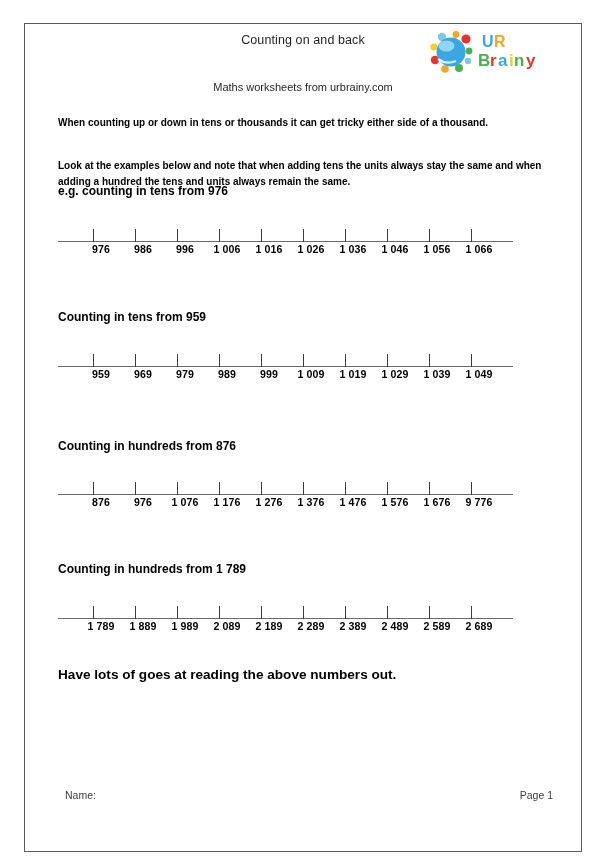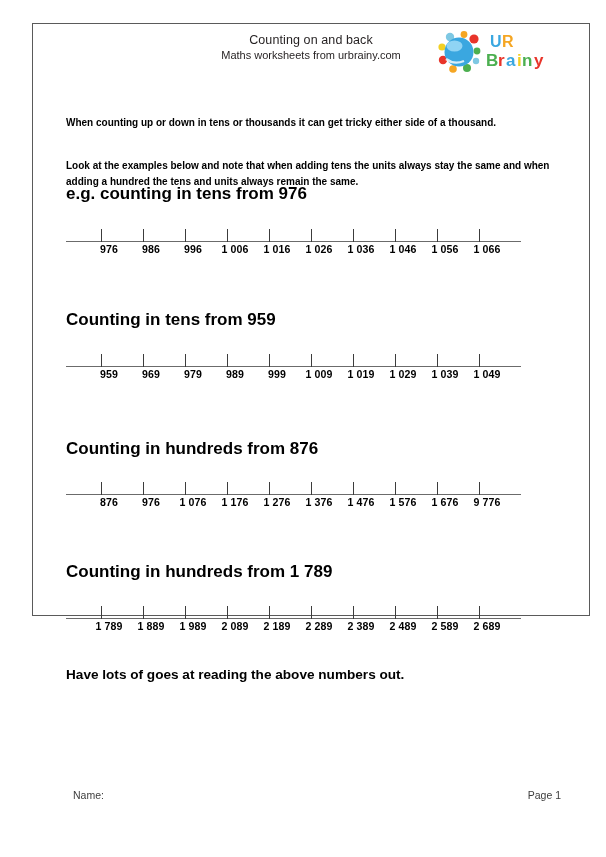--- a/index.html
+++ b/index.html
@@ -10,24 +10,24 @@
   body {
     width: 606px;
     height: 857px;
     font-family: "Liberation Sans", sans-serif;
     color: #000000;
     position: relative;
     overflow: hidden;
   }
   .page {
     position: absolute;
-    left: 32px;
+    left: 24px;
     top: 23px;
     width: 558px;
-    height: 593px;
+    height: 829px;
     border: 1px solid #5a5a5a;
     box-sizing: border-box;
     background: #ffffff;
   }
   
   .header {
     position: absolute;
     left: 0;
     top: 8px;
     width: 100%;
@@ -43,20 +43,21 @@
   .head-line1 {
     font-size: 12.5px;
     color: #231f20;
     letter-spacing: 0.1px;
     line-height: 16px;
   }
   .head-line2 {
     font-size: 11px;
     color: #231f20;
     line-height: 15px;
+    margin-top: 32px;
   }
   .logo {
     position: absolute;
     right: 33px;
     top: -3px;
     width: 120px;
     height: 48px;
   }
   .logo svg { display: block; }
 
@@ -79,21 +80,21 @@
     font-size: 10px;
     font-weight: bold;
     line-height: 15.5px;
   }
   .para-1 { top: 91px; }
   .para-2 { top: 134px; }
 
   .eg-label {
     position: absolute;
     left: 33px;
-    font-size: 17px;
+    font-size: 12px;
     font-weight: bold;
   }
 
   
   .numline {
     position: absolute;
     left: 33px;
     width: 455px;
     height: 30px;
   }

